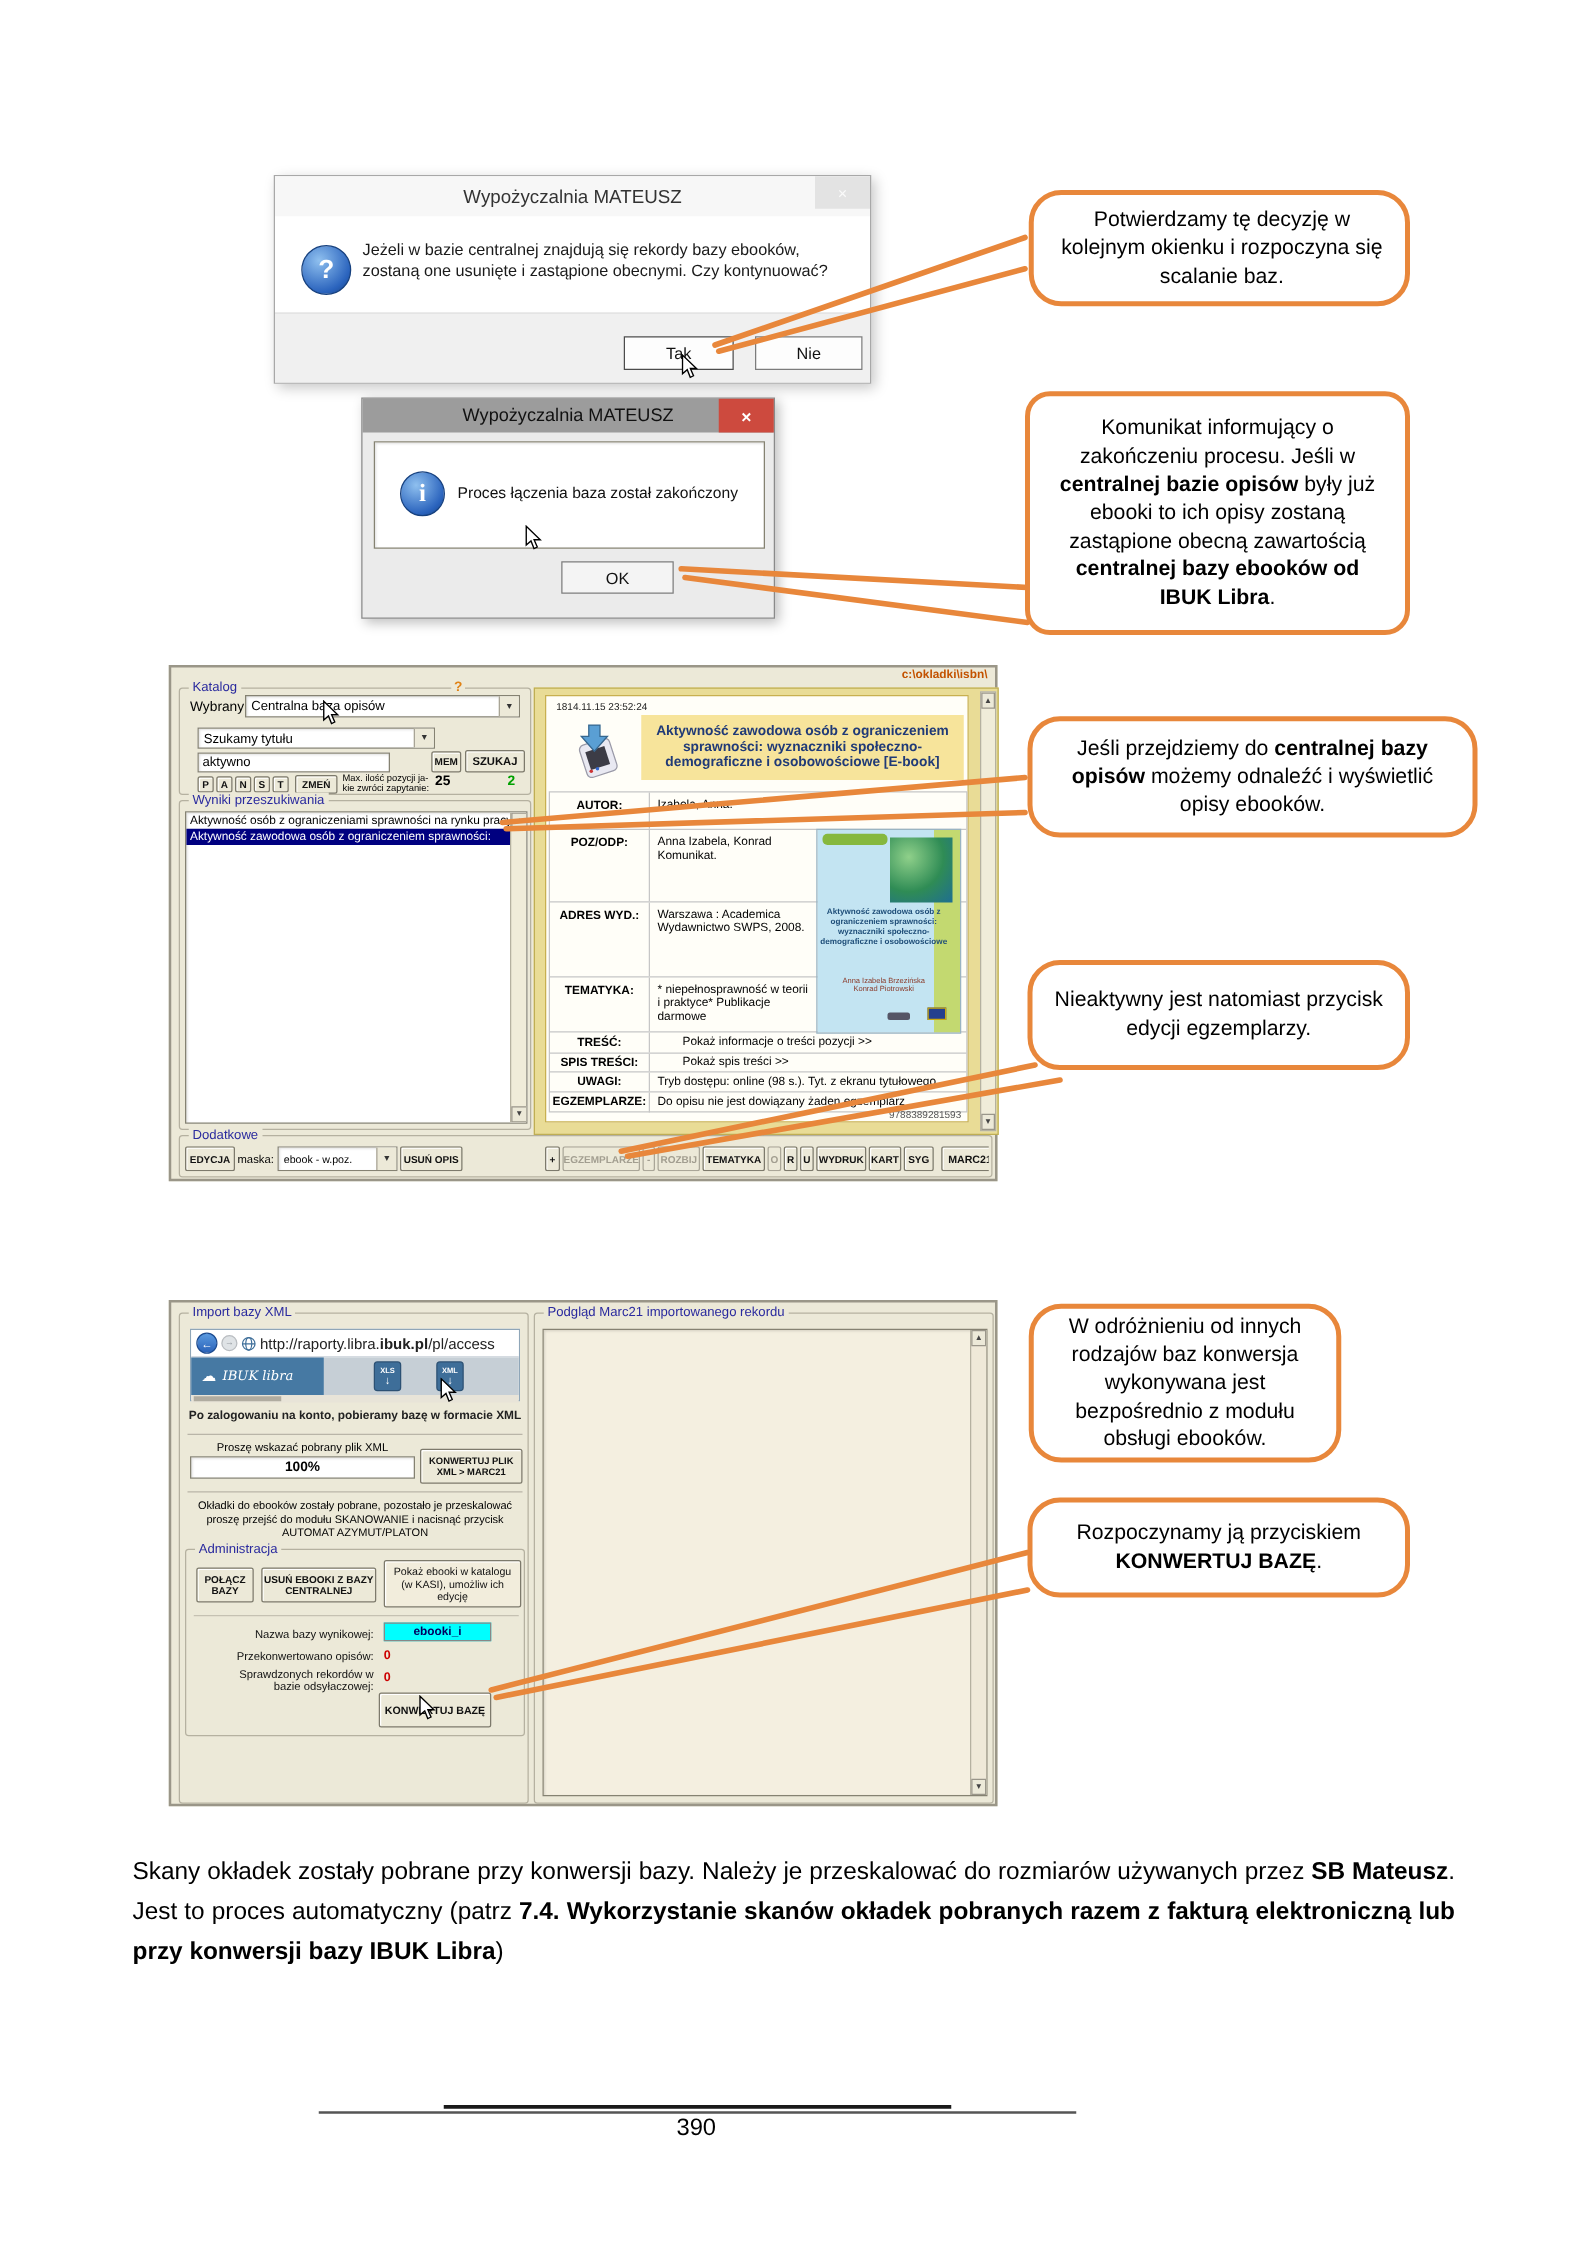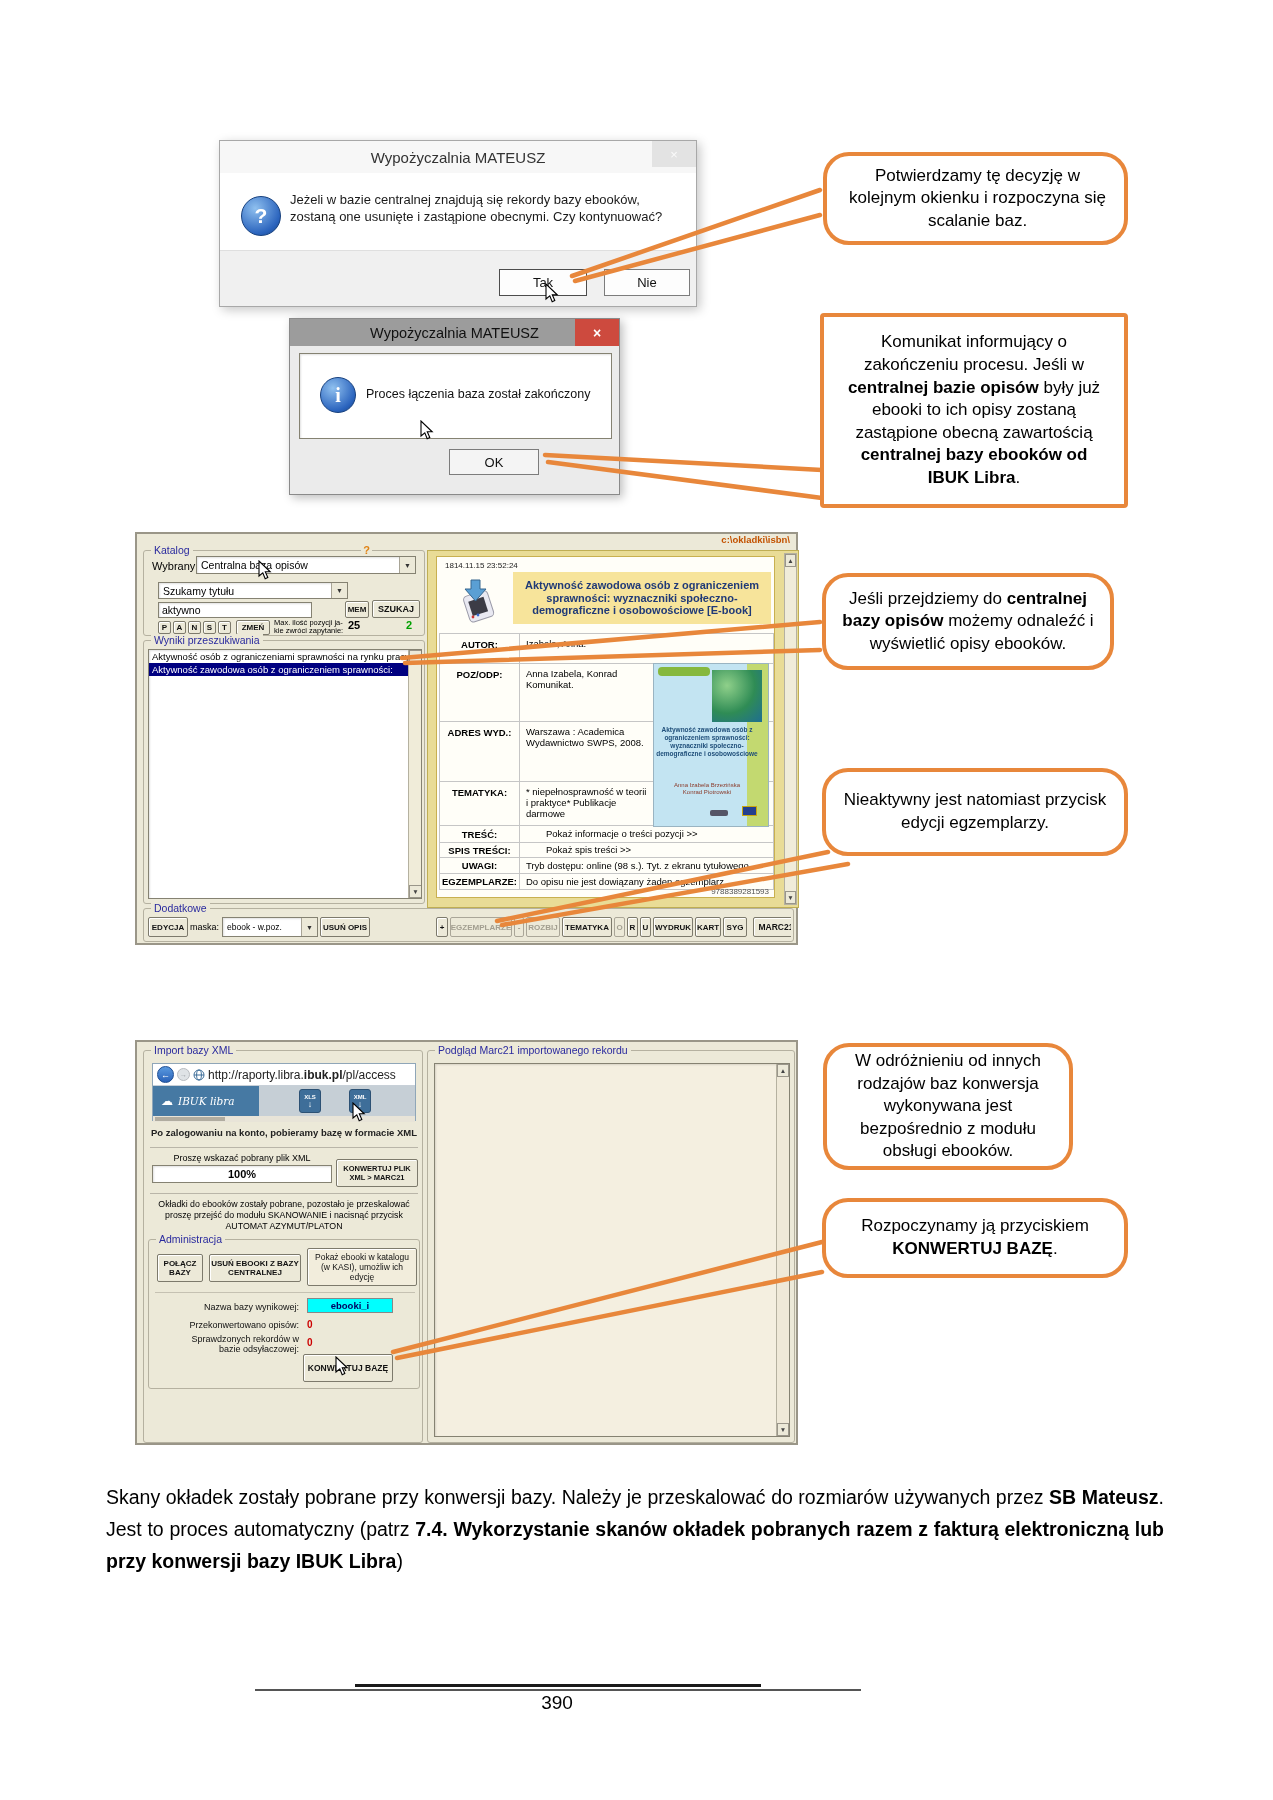--- a/index.html
+++ b/index.html
@@ -86,24 +86,24 @@
           <span>i</span>
         </div>
       <div class="abs" style="left:66px;top:33px;width:240px;font-size:12.5px;color:#111;">Proces łączenia baza został zakończony</div>
     </div>
     <div class="dbtn" style="left:159px;top:130px;width:90px;height:26px;background:#f4f4f4;">OK</div>
   </div>
 
   <div class="callout" style="left:823px;top:152px;width:305px;height:93px;padding-left:20px;">
       <span>Potwierdzamy tę decyzję w kolejnym okienku i rozpoczyna się scalanie baz.</span>
     </div>
-  <div class="callout" style="left:820px;top:313px;width:308px;height:195px;border-radius:4px;">
+  <div class="callout" style="left:820px;top:313px;width:308px;height:195px;border-radius:20px;">
     <span><span>Komunikat informujący o zakończeniu procesu. Jeśli w </span><span class="b">centralnej bazie opisów</span><span> były już ebooki to ich opisy zostaną zastąpione obecną zawartością </span><span class="b">centralnej bazy ebooków od IBUK Libra</span><span>.</span></span>
   </div>
-  <div class="callout" style="left:822px;top:573px;width:292px;height:97px;">
+  <div class="callout" style="left:822px;top:573px;width:360px;height:97px;">
     <span><span>Jeśli przejdziemy do </span><span class="b">centralnej bazy opisów</span><span> możemy odnaleźć i wyświetlić opisy ebooków.</span></span>
   </div>
   <div class="callout" style="left:822px;top:768px;width:306px;height:88px;">
       <span>Nieaktywny jest natomiast przycisk edycji egzemplarzy.</span>
     </div>
   <div class="callout" style="left:823px;top:1043px;width:250px;height:127px;">
       <span>W odróżnieniu od innych rodzajów baz konwersja wykonywana jest bezpośrednio z modułu obsługi ebooków.</span>
     </div>
   <div class="callout" style="left:822px;top:1198px;width:306px;height:80px;">
     <span><span>Rozpoczynamy ją przyciskiem </span><span class="b">KONWERTUJ BAZĘ</span><span>.</span></span>

